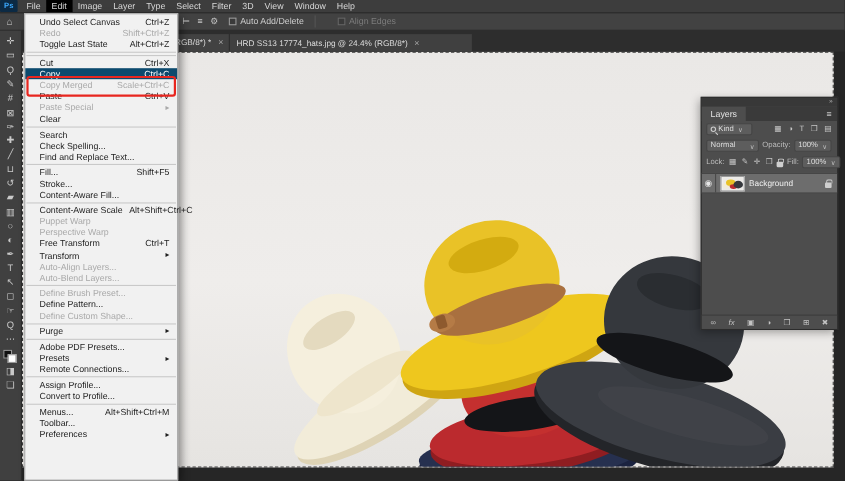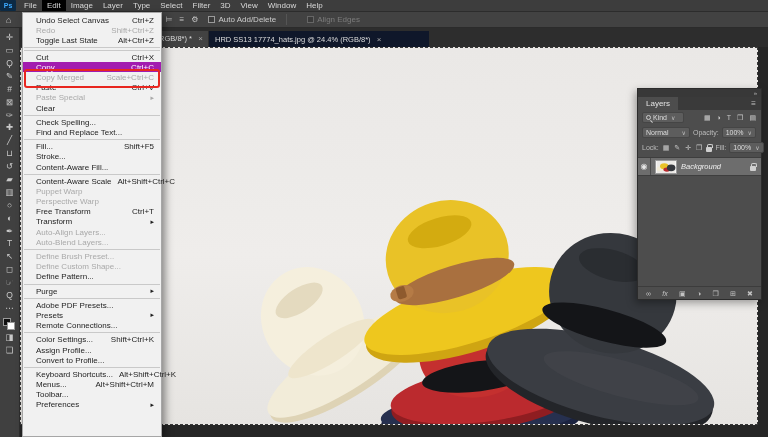--- a/index.html
+++ b/index.html
@@ -28,21 +28,21 @@
   .dislab{color:#7c7c7c}
 
   
   .tabbar{position:absolute;left:20px;top:28px;right:0;height:19px;background:#2d2d2d;z-index:4}
   .tab{position:absolute;bottom:0;height:16px;color:#ddd;font-size:7.5px;display:flex;
     align-items:center;white-space:nowrap}
   .tab .x{margin-left:6px;color:#a8a8a8;font-size:8px}
   .tab1{left:92px;width:96px;background:#424242;overflow:hidden}
   .tabtail{position:absolute;right:16px;top:0;line-height:16px;white-space:nowrap}
   .tab1 .x{position:absolute;right:5px;top:0;line-height:16px}
-  .tab2{left:189px;width:220px;background:#0f172a;padding:0 6px}
+  .tab2{left:189px;width:220px;background:#404040;padding:0 6px}
 
   
   .toolbar{position:absolute;left:0;top:28px;width:20px;bottom:0;background:#404040;
     border-right:1px solid #2d2d2d;z-index:6;display:flex;flex-direction:column;align-items:center;padding-top:3px}
   .tool{width:18px;height:12.9px;display:flex;align-items:center;justify-content:center;
     font-size:8.5px;color:#c9c9c9;line-height:1}
   .swatches{position:relative;width:13px;height:13px;margin-top:3px}
   .fg{position:absolute;left:0;top:0;width:8px;height:8px;background:#111;border:1px solid #999}
   .bg{position:absolute;left:4px;top:4px;width:8px;height:8px;background:#fff;border:1px solid #999}
 
@@ -51,21 +51,21 @@
     background:linear-gradient(#eae8e6,#efedeb 55%,#e6e4e1);border:1px dashed #3a3a3a}
   .hats{position:absolute;left:130px;top:100px;width:600px;height:310px}
 
   
   .editmenu{position:absolute;left:22px;top:12px;width:140px;height:425px;background:#f1f1f1;
     border:1px solid #a6a6a6;box-shadow:3px 3px 8px rgba(0,0,0,.45);padding-top:2px;z-index:40}
   .emi{height:10.2px;display:flex;align-items:center;padding:0 7px 0 13px;font-size:8px;color:#1d1d1d}
   .emi .lab{white-space:nowrap}
   .emi .sc{margin-left:auto;padding-left:6px;white-space:nowrap}
   .emi.dis,.emi.dis .sc{color:#a9a9a9}
-  .emi.sel{background:#a21caf;color:#fff}
+  .emi.sel{background:#0c4a6e;color:#fff}
   .emi.sel .sc{color:#fff}
   .emi .arrow{margin-left:auto;font-size:7px}
   .sep{height:1px;background:#c9c9c9;margin:1.5px 1px}
   .redbox{position:absolute;left:1px;right:1px;border:2px solid #e8261f;border-radius:3px;pointer-events:none}
 
   
   .layers{position:absolute;left:637px;top:88px;width:125px;height:212px;background:#4d4d4d;
     border:1px solid #2c2c2c;z-index:10;box-shadow:-2px 3px 8px rgba(0,0,0,.35)}
   .lp-minihead{height:8px;background:#383838;display:flex;justify-content:flex-end;align-items:center;
     padding:0 4px;color:#b5b5b5;font-size:6px;line-height:8px}
@@ -82,21 +82,21 @@
   .lp-label{color:#bdbdbd;font-size:7px;white-space:nowrap}
   .padlock{width:6px;height:5px;background:#cfcfcf;border-radius:1px;position:relative;margin-top:3px;flex:none}
   .padlock::before{content:"";position:absolute;top:-3px;left:1px;width:4px;height:3px;
     border:1px solid #cfcfcf;border-bottom:none;border-radius:2px 2px 0 0}
   .layer-row{background:#6d6d6d;height:19px;display:flex;align-items:center;margin-top:2px;
     border-top:1px solid #3e3e3e;border-bottom:1px solid #3e3e3e}
   .eye-gutter{width:13px;align-self:stretch;border-right:1px solid #4a4a4a;display:flex;
     align-items:center;justify-content:center;color:#e6e6e6;font-size:8px}
   .thumb{width:22px;height:14px;margin:0 4px;border:1px solid #9b9b9b;background:#fff;flex:none}
   .thumb svg{display:block}
-  .lname{color:#f0f0f0;font-size:7.5px;font-style:italic;flex:1}
+  .lname{color:#f0f0f0;font-size:7.5px;flex:1}
   .layer-row .padlock{margin-right:5px}
   .lp-bottom{position:absolute;left:0;right:0;bottom:0;height:13px;background:#4d4d4d;
     border-top:1px solid #3c3c3c;display:flex;align-items:center;justify-content:space-between;padding:0 7px}
   .lp-bottom span{color:#c3c3c3;font-size:7px;line-height:1}
   .fx{font-style:italic}
 </style>
 </head>
 <body>
 
 <div class="canvas">
@@ -251,20 +251,23 @@
     </div>
     <div class="emi dis">
       <span class="lab">Paste Special</span>
       <span class="arrow">▸</span>
     </div>
     <div class="emi">
       <span class="lab">Clear</span>
     </div>
     <div class="sep"></div>
     <div class="emi">
+      <span class="lab">Search</span>
+    </div>
+    <div class="emi">
       <span class="lab">Check Spelling...</span>
     </div>
     <div class="emi">
       <span class="lab">Find and Replace Text...</span>
     </div>
     <div class="sep"></div>
     <div class="emi">
       <span class="lab">Fill...</span>
       <span class="sc">Shift+F5</span>
     </div>
@@ -296,58 +299,50 @@
     <div class="emi dis">
       <span class="lab">Auto-Align Layers...</span>
     </div>
     <div class="emi dis">
       <span class="lab">Auto-Blend Layers...</span>
     </div>
     <div class="sep"></div>
     <div class="emi dis">
       <span class="lab">Define Brush Preset...</span>
     </div>
+    <div class="emi">
+      <span class="lab">Define Pattern...</span>
+    </div>
     <div class="emi dis">
       <span class="lab">Define Custom Shape...</span>
-    </div>
-    <div class="emi">
-      <span class="lab">Define Pattern...</span>
     </div>
     <div class="sep"></div>
     <div class="emi">
       <span class="lab">Purge</span>
       <span class="arrow">▸</span>
     </div>
     <div class="sep"></div>
     <div class="emi">
       <span class="lab">Adobe PDF Presets...</span>
     </div>
     <div class="emi">
       <span class="lab">Presets</span>
       <span class="arrow">▸</span>
     </div>
     <div class="emi">
       <span class="lab">Remote Connections...</span>
     </div>
     <div class="sep"></div>
     <div class="emi">
-      <span class="lab">Color Settings...</span>
-      <span class="sc">Shift+Ctrl+K</span>
-    </div>
-    <div class="emi">
       <span class="lab">Assign Profile...</span>
     </div>
     <div class="emi">
       <span class="lab">Convert to Profile...</span>
     </div>
     <div class="sep"></div>
-    <div class="emi">
-      <span class="lab">Keyboard Shortcuts...</span>
-      <span class="sc">Alt+Shift+Ctrl+K</span>
-    </div>
     <div class="emi">
       <span class="lab">Menus...</span>
       <span class="sc">Alt+Shift+Ctrl+M</span>
     </div>
     <div class="emi">
       <span class="lab">Toolbar...</span>
     </div>
     <div class="emi">
       <span class="lab">Preferences</span>
       <span class="arrow">▸</span>

